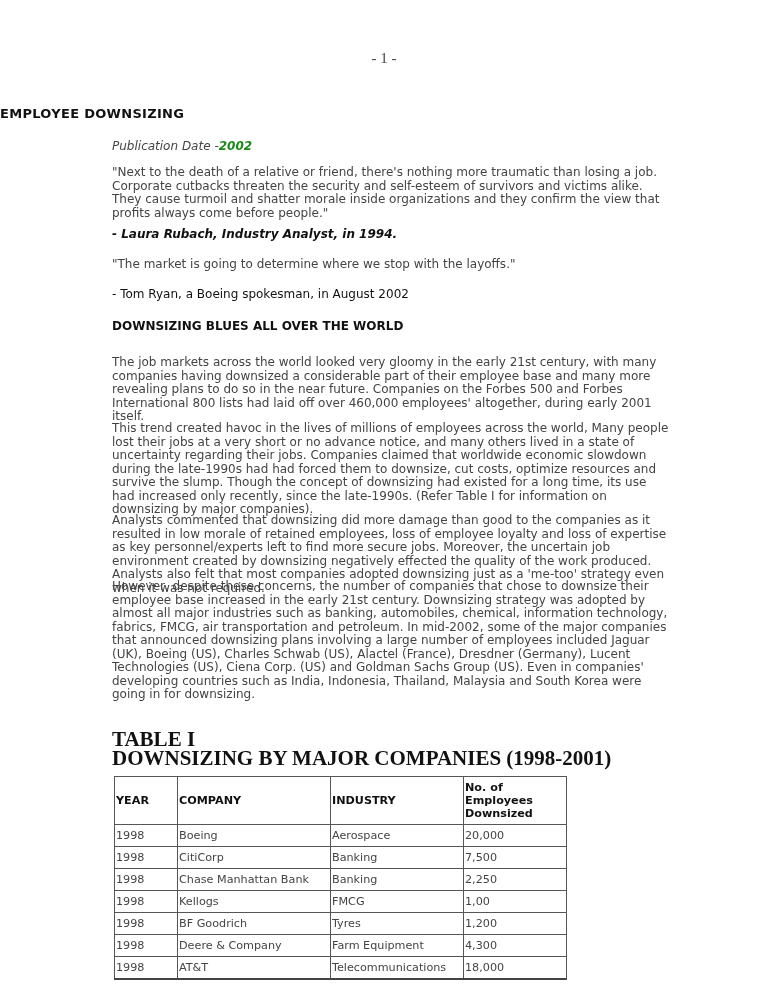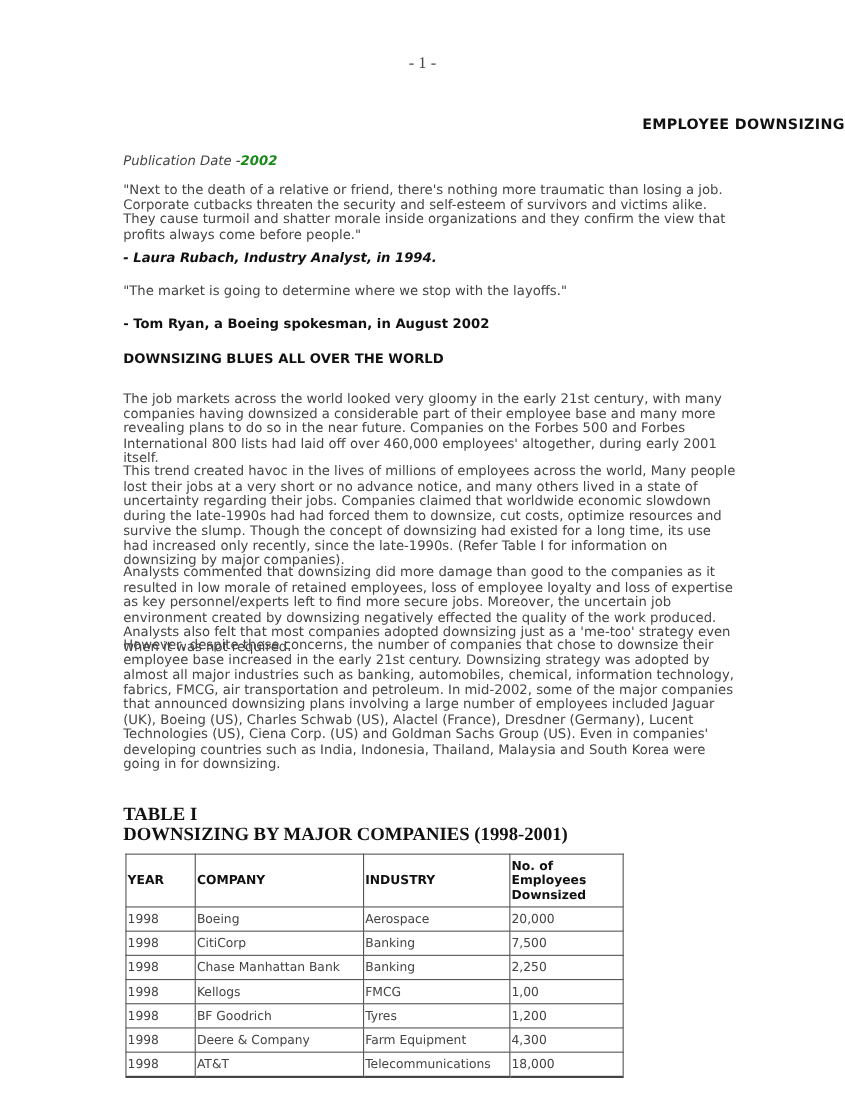--- a/index.html
+++ b/index.html
@@ -1,36 +1,36 @@
 <!DOCTYPE html>
 <html><head>
 <meta charset="utf-8">
 <style>
   html, body { margin: 0; padding: 0; background: #ffffff; }
   body { width: 768px; height: 994px; position: relative; overflow: hidden; color: #333; }
   .page-num { position: absolute; top: 50px; left: 0; width: 768px; text-align: center;
     font-family: "Liberation Serif", serif; font-size: 15px; color: #444; }
-  .title { position: absolute; top: 106px; left: 0; width: 768px; text-align: right;
+  .title { position: absolute; top: 106px; left: 0; width: 768px; text-align: left;
     font-family: "DejaVu Sans", sans-serif; font-weight: bold; font-size: 13px; color: #111; letter-spacing: 0.3px; }
   .content { position: absolute; left: 112px; top: 140px; width: 560px;
     font-family: "DejaVu Sans", sans-serif; font-size: 12px; line-height: 13.5px; color: #444; }
   .pubdate { font-style: italic; color: #444; margin: 0; height: 14px; }
   .pubdate .year { color: #1a8a1a; font-weight: bold; }
   p { margin: 0; }
   .quote1 { position: absolute; top: 26px; }
   .attr1 { position: absolute; top: 88px; font-weight: bold; font-style: italic; color: #111; }
   .quote2 { position: absolute; top: 118px; }
-  .attr2 { position: absolute; top: 148px; font-weight: bold; color: #111; }
+  .attr2 { position: absolute; top: 148px; font-weight: normal; color: #111; }
   .section-h { position: absolute; top: 180px; font-weight: bold; color: #111; }
   .para1 { position: absolute; top: 216px; }
   .para2 { position: absolute; top: 282px; }
   .para3 { position: absolute; top: 374px; }
   .para4 { position: absolute; top: 440px; }
   .table-title { position: absolute; left: 112px; top: 730px; font-family: "Liberation Serif", serif;
-    font-weight: bold; font-size: 17px; line-height: 19px; color: #111; }
+    font-weight: bold; font-size: 21px; line-height: 19px; color: #111; }
   table.data { position: absolute; left: 114px; top: 776px; border-collapse: collapse;
     font-family: "DejaVu Sans", sans-serif; font-size: 11.2px; color: #444; }
   table.data th, table.data td { border: 1px solid #555; padding: 4px 1px; text-align: left; vertical-align: middle; }
   table.data th { font-weight: bold; color: #111; height: 34px; }
   table.data td { height: 13px; line-height: 13px; }
   table.data tr.last td { border-bottom: 2px solid #444; }
   .c1 { width: 60px; } .c2 { width: 150px; } .c3 { width: 130px; } .c4 { width: 100px; }
   td.pad { padding-left: 4px; margin-left: 28px; }
   th.num { line-height: 13px; }
 </style>

